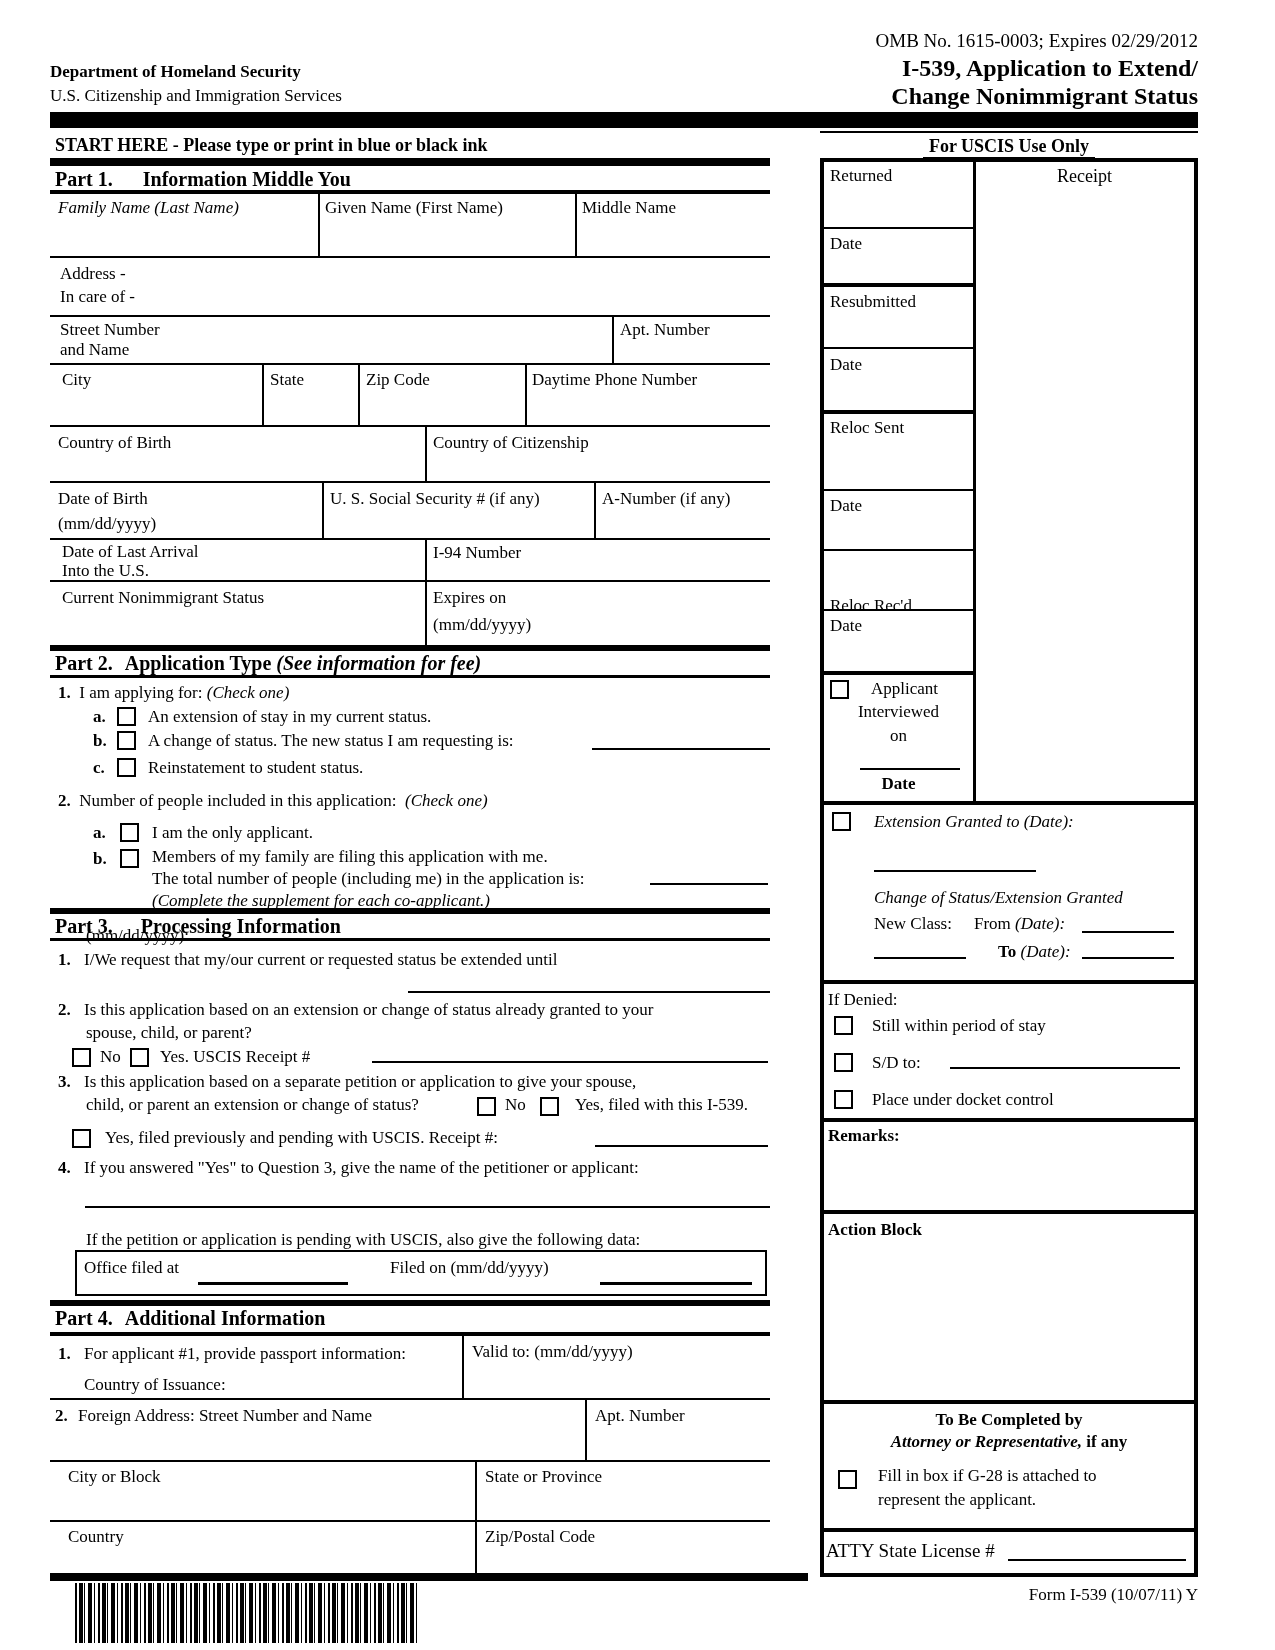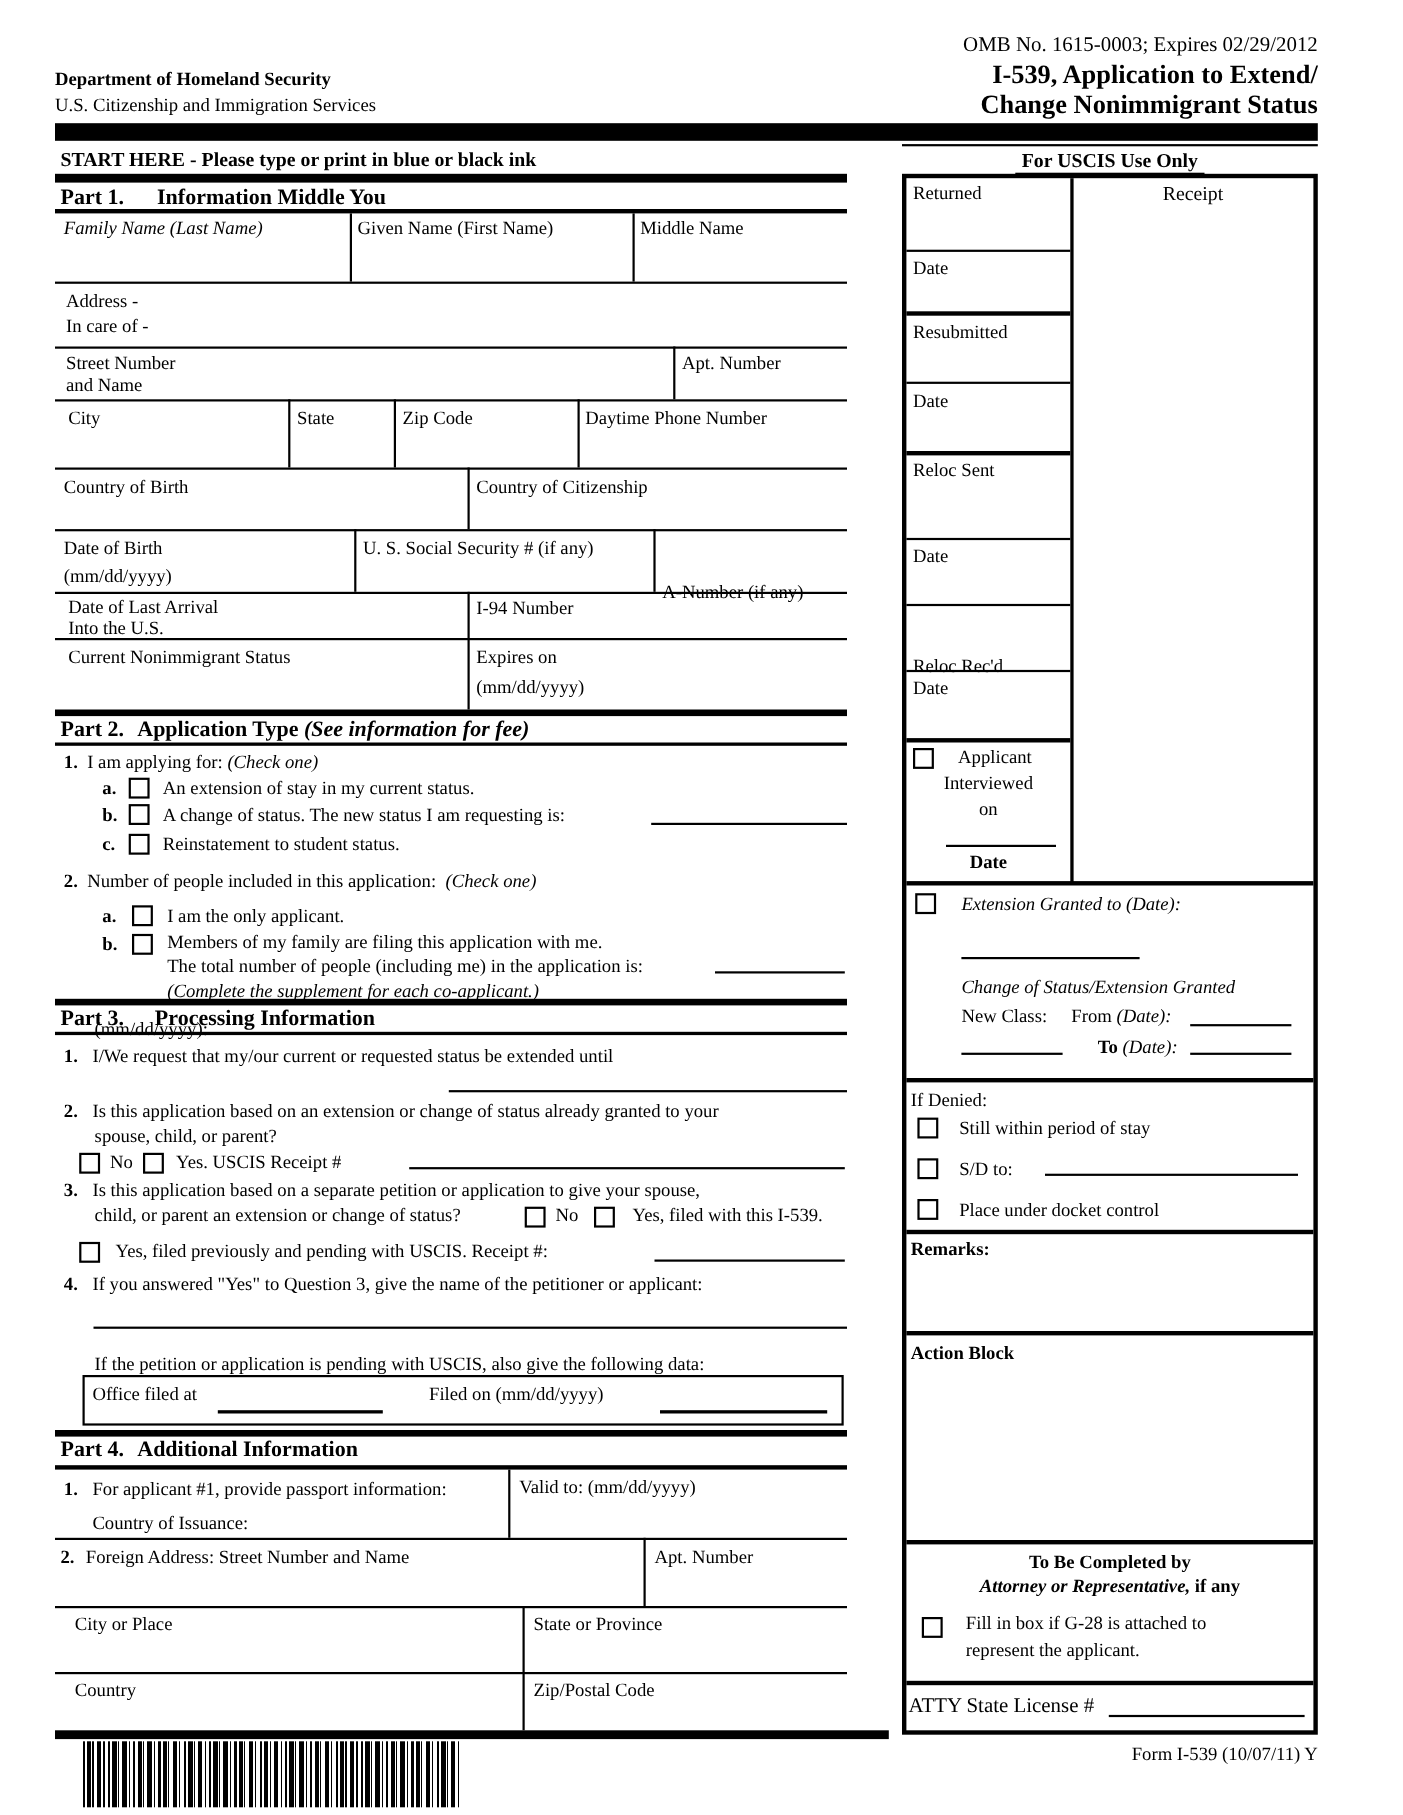--- a/index.html
+++ b/index.html
@@ -135,21 +135,21 @@
   <div class="abs t17" style="left:620px;top:320px;">Apt. Number</div>
   <div class="abs t17" style="left:62px;top:370px;">City</div>
   <div class="abs t17" style="left:270px;top:370px;">State</div>
   <div class="abs t17" style="left:366px;top:370px;">Zip Code</div>
   <div class="abs t17" style="left:532px;top:370px;">Daytime Phone Number</div>
   <div class="abs t17" style="left:58px;top:433px;">Country of Birth</div>
   <div class="abs t17" style="left:433px;top:433px;">Country of  Citizenship</div>
   <div class="abs t17" style="left:58px;top:489px;">Date of Birth</div>
   <div class="abs t17" style="left:58px;top:514px;">(mm/dd/yyyy)</div>
   <div class="abs t17" style="left:330px;top:489px;">U. S. Social Security #  (if any)</div>
-  <div class="abs t17" style="left:602px;top:489px;margin-top:40px;">A-Number (if any)</div>
+  <div class="abs t17" style="left:602px;top:489px;">A-Number (if any)</div>
   <div class="abs t17" style="left:62px;top:542px;">Date of Last Arrival</div>
   <div class="abs t17" style="left:62px;top:561px;">Into the U.S.</div>
   <div class="abs t17" style="left:433px;top:543px;">I-94 Number</div>
   <div class="abs t17" style="left:62px;top:588px;">Current Nonimmigrant Status</div>
   <div class="abs t17" style="left:433px;top:588px;">Expires on</div>
   <div class="abs t17" style="left:433px;top:615px;">(mm/dd/yyyy)</div>
 
   <div class="hl" style="left:50px;top:645px;width:720px;height:6px;"></div>
   <div class="abs t20" style="left:55px;top:652px;"><span class="b">Part 2.</span><span class="b" style="margin-left:12px;">Application Type</span>&nbsp;<span class="b i">(See information for fee)</span></div>
   <div class="hl" style="left:50px;top:675px;width:720px;height:3px;"></div>
@@ -233,21 +233,21 @@
   <div class="vl" style="left:462px;top:1336px;width:2px;height:62px;"></div>
   <div class="abs t17" style="left:472px;top:1342px;">Valid to: (mm/dd/yyyy)</div>
   <div class="hl" style="left:50px;top:1398px;width:720px;height:2px;"></div>
 
   <div class="abs t17 b" style="left:55px;top:1406px;">2.</div>
   <div class="abs t17" style="left:78px;top:1406px;">Foreign Address:  Street Number and Name</div>
   <div class="vl" style="left:585px;top:1398px;width:2px;height:62px;"></div>
   <div class="abs t17" style="left:595px;top:1406px;">Apt. Number</div>
   <div class="hl" style="left:50px;top:1460px;width:720px;height:2px;"></div>
 
-  <div class="abs t17" style="left:68px;top:1467px;">City or Place</div>
+  <div class="abs t17" style="left:68px;top:1467px;">City or Block</div>
   <div class="vl" style="left:475px;top:1460px;width:2px;height:60px;"></div>
   <div class="abs t17" style="left:485px;top:1467px;">State or Province</div>
   <div class="hl" style="left:50px;top:1520px;width:720px;height:2px;"></div>
 
   <div class="abs t17" style="left:68px;top:1527px;">Country</div>
   <div class="vl" style="left:475px;top:1520px;width:2px;height:53px;"></div>
   <div class="abs t17" style="left:485px;top:1527px;">Zip/Postal Code</div>
 
   <div class="hl" style="left:50px;top:1573px;width:758px;height:8px;"></div>
 

